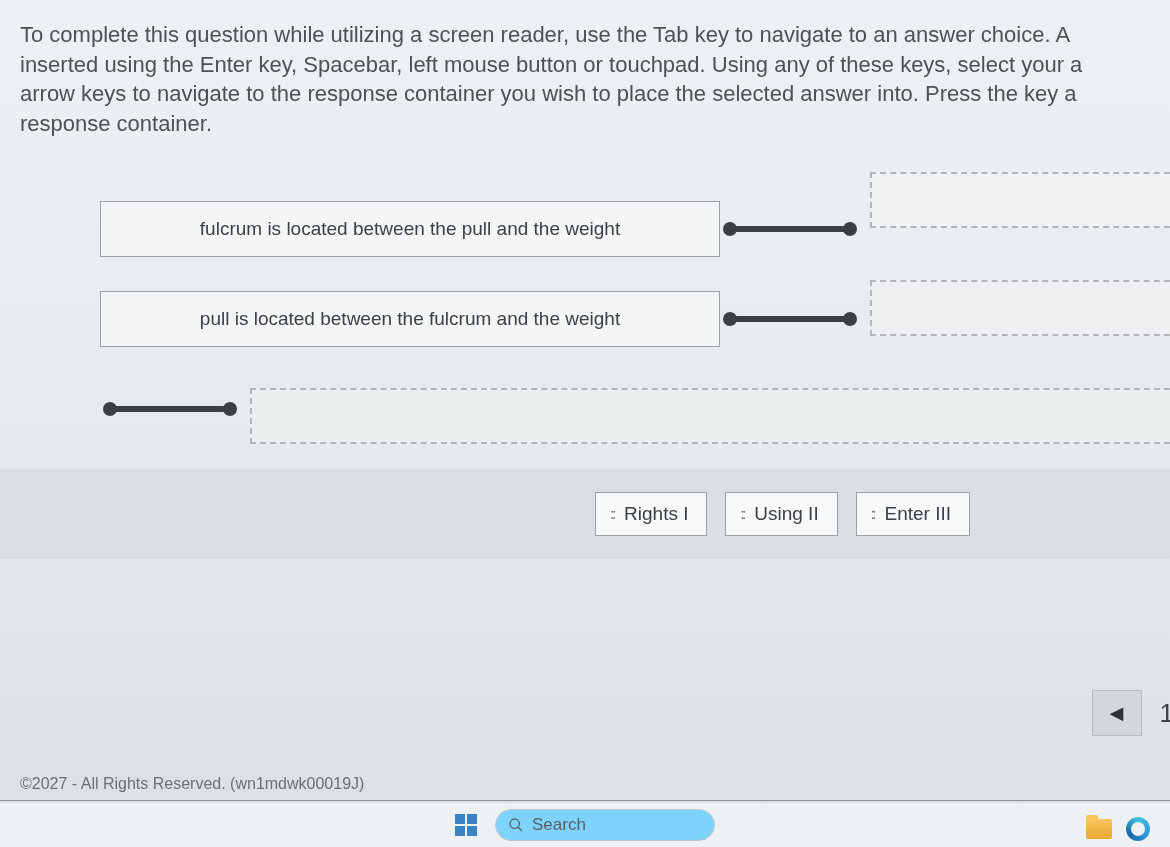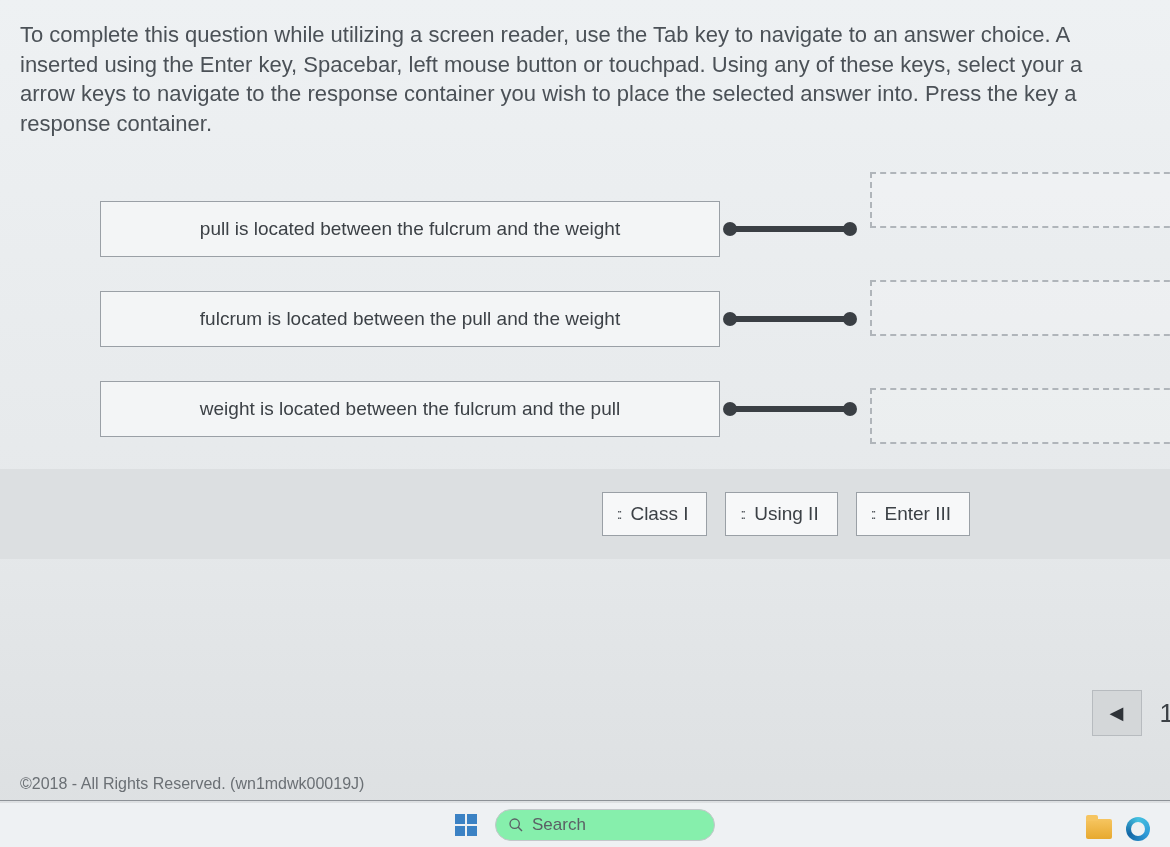--- a/index.html
+++ b/index.html
@@ -154,21 +154,21 @@
     grid-template-columns: 1fr 1fr;
     grid-template-rows: 1fr 1fr;
     gap: 2px;
   }
   .start-icon span { background: #3b82c4; }
   .search-box {
     display: flex; align-items: center;
     gap: 8px;
     border: 1px solid #c3c7ca;
     border-radius: 20px;
-    background: #86efac;
+    background: #7dd3fc;
     height: 32px;
     padding: 0 16px 0 12px;
     min-width: 220px;
     color: #5b6065;
     font-size: 17px;
   }
   .search-icon-svg { width: 16px; height: 16px; }
   .tray {
     position: absolute; right: 20px; bottom: 6px;
     display: flex; align-items: center; gap: 14px;
@@ -199,70 +199,67 @@
 <div class="page">
 
   <div class="instructions">To complete this question while utilizing a screen reader, use the Tab key to navigate to an answer choice. A
 inserted using the Enter key, Spacebar, left mouse button or touchpad. Using any of these keys, select your a
 arrow keys to navigate to the response container you wish to place the selected answer into. Press the key a
 response container.</div>
 
   <div class="match-area">
     <div class="row">
       <div class="prompt-box">
-        <span>pull is located between the fulcrum and the weight</span>
+        <span>fulcrum is located between the pull and the weight</span>
       </div>
       <div class="connector"></div>
       <div class="drop-wrap">
         <div class="dropzone"></div>
       </div>
     </div>
     <div class="row">
       <div class="prompt-box">
-        <span>fulcrum is located between the pull and the weight</span>
+        <span>pull is located between the fulcrum and the weight</span>
       </div>
       <div class="connector"></div>
       <div class="drop-wrap">
         <div class="dropzone"></div>
       </div>
     </div>
     <div class="row">
-      <div class="prompt-box">
-        <span>weight is located between the fulcrum and the pull</span>
-      </div>
       <div class="connector"></div>
       <div class="drop-wrap">
         <div class="dropzone"></div>
       </div>
     </div>
   </div>
 
   <div class="choices-bar">
     <div class="choice">
       <span class="grip">::</span>
-      <span>Class I</span>
+      <span>Rights I</span>
     </div>
     <div class="choice">
       <span class="grip">::</span>
       <span>Using II</span>
     </div>
     <div class="choice">
       <span class="grip">::</span>
       <span>Enter III</span>
     </div>
   </div>
 
   <div class="nav-area">
     <div class="nav-btn">
       <span>◀</span>
     </div>
     <div class="page-num">1</div>
   </div>
 
-  <div class="copyright">©2018 - All Rights Reserved. (wn1mdwk00019J)</div>
+  <div class="copyright">©2027 - All Rights Reserved. (wn1mdwk00019J)</div>
   <div class="footer-line"></div>
 
   <div class="taskbar">
     <div class="start-icon">
       <span></span>
         <span></span>
         <span></span>
         <span></span>
     </div>
     <div class="search-box">

